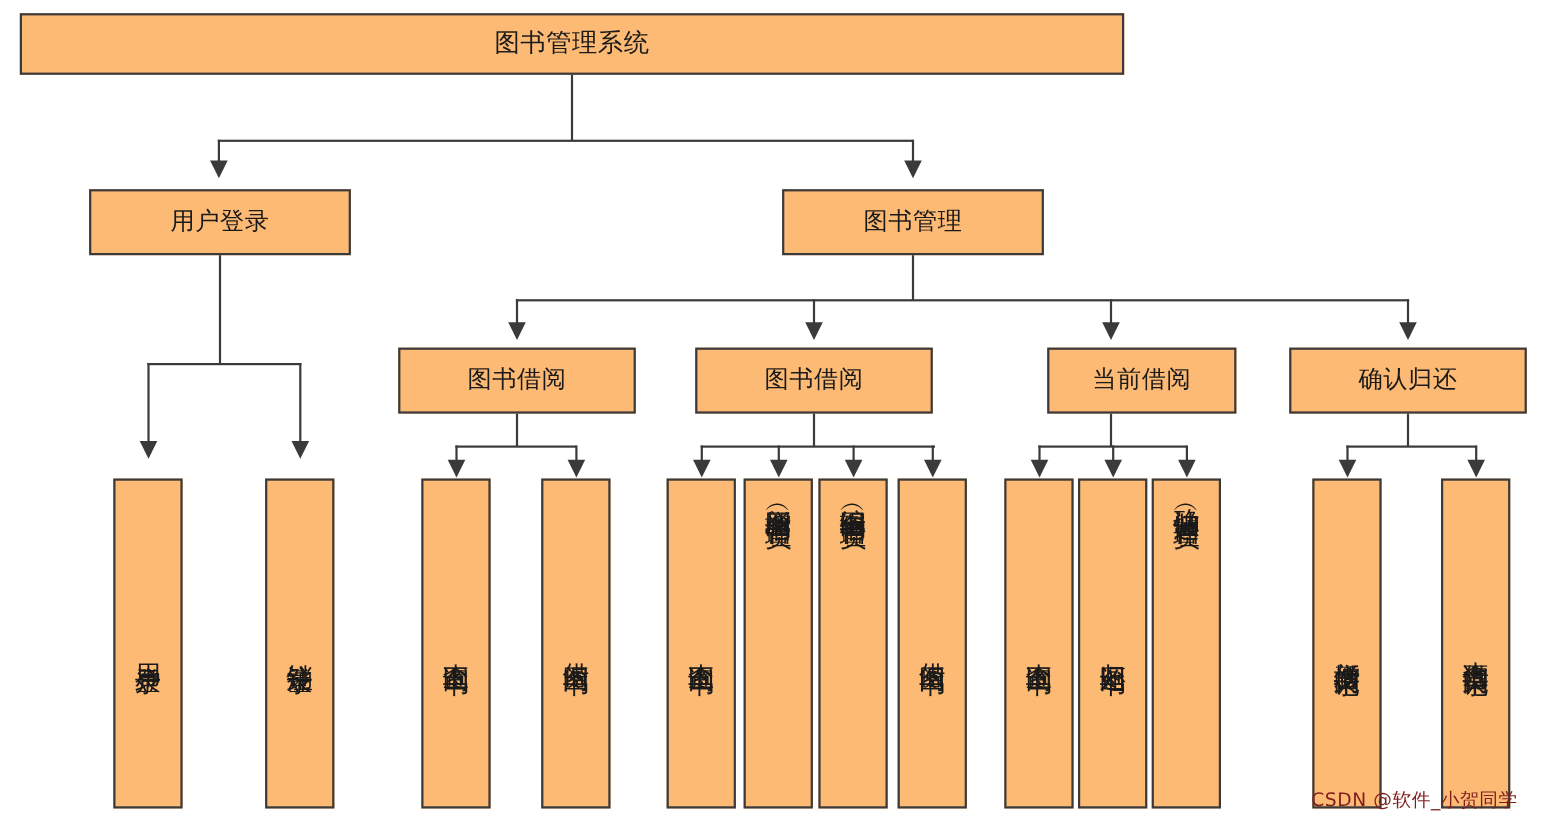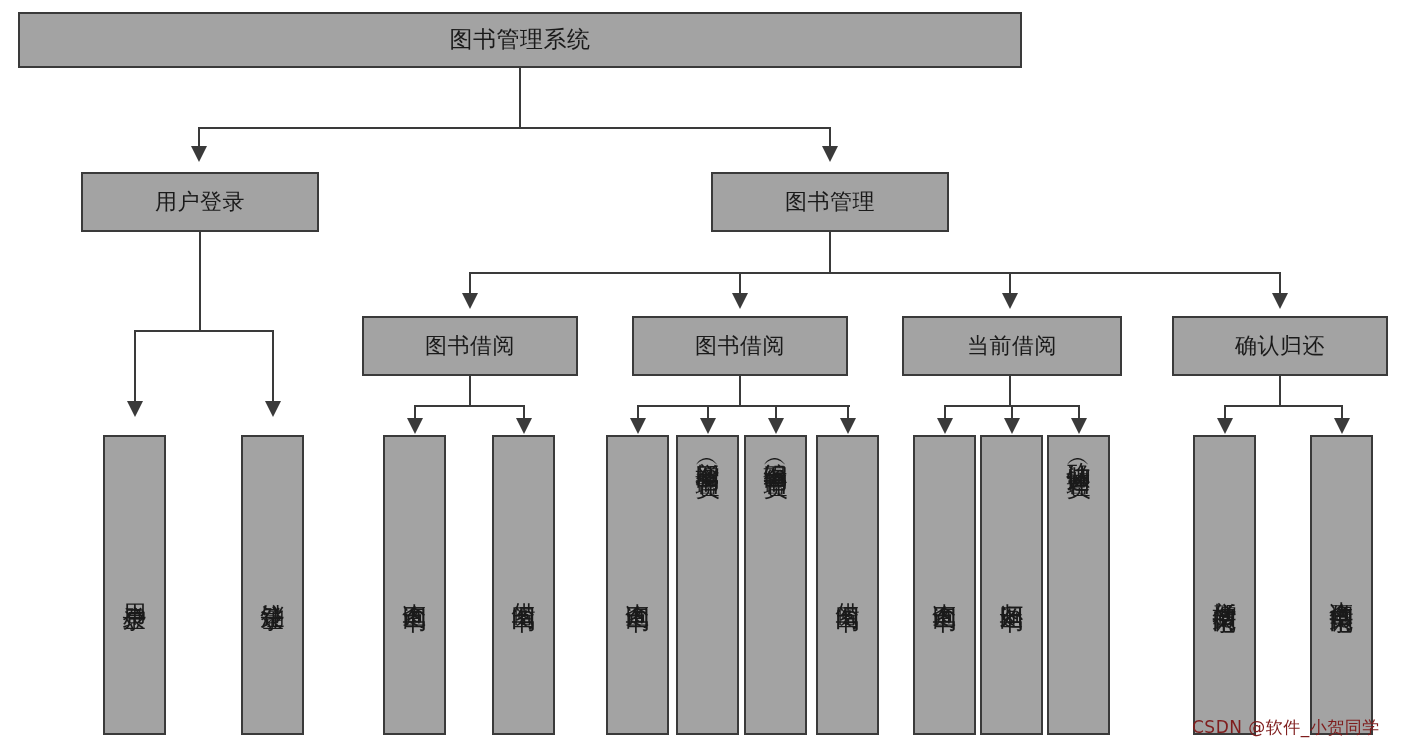--- a/index.html
+++ b/index.html
@@ -13,21 +13,21 @@
   #canvas {
     position: relative;
     width: 1405px;
     height: 747px;
     background: #ffffff;
     overflow: hidden;
   }
   .node {
     position: absolute;
     box-sizing: border-box;
-    background: #a3a3a3;
+    background: #fdba74;
     border: 2px solid #3a3a3a;
     display: flex;
     align-items: center;
     justify-content: center;
     color: #1a1a1a;
   }
   .node-label {
     display: block;
     text-align: center;
     line-height: 1.18;
@@ -122,21 +122,21 @@
   <div class="arrow" style="left:1002px; top:293px;"></div>
   <div class="line-v" style="left:1279px; top:272px; height:22px;"></div>
   <div class="arrow" style="left:1272px; top:293px;"></div>
 
   <div class="node h-node" style="left:362px; top:316px; width:216px; height:60px;">
     <span class="node-label">图书借阅</span>
   </div>
   <div class="node h-node" style="left:632px; top:316px; width:216px; height:60px;">
     <span class="node-label">图书借阅</span>
   </div>
-  <div class="node h-node" style="left:902px; top:316px; width:220px; height:60px;">
+  <div class="node h-node" style="left:952px; top:316px; width:172px; height:60px;">
     <span class="node-label">当前借阅</span>
   </div>
   <div class="node h-node" style="left:1172px; top:316px; width:216px; height:60px;">
     <span class="node-label">确认归还</span>
   </div>
 
   <div class="line-v" style="left:469px; top:376px; height:30px;"></div>
   <div class="line-h" style="left:414px; top:405px; width:110px;"></div>
   <div class="line-v" style="left:414px; top:405px; height:14px;"></div>
   <div class="arrow" style="left:407px; top:418px;"></div>

